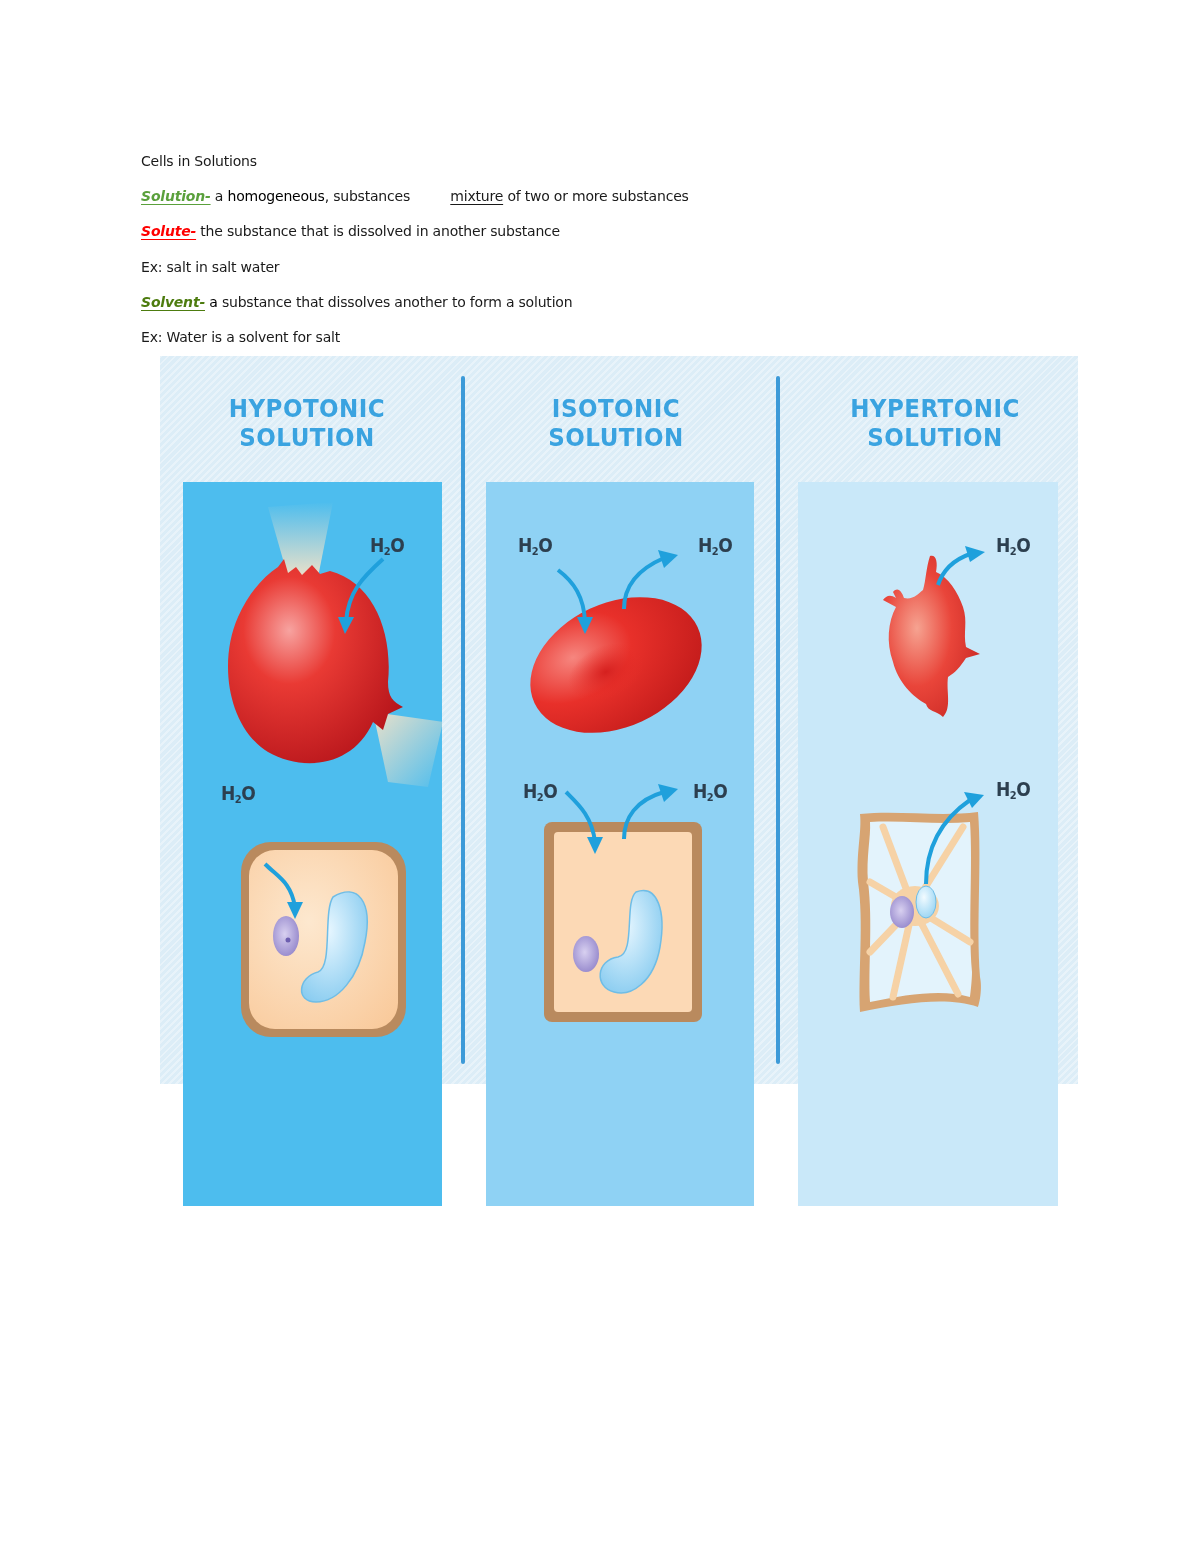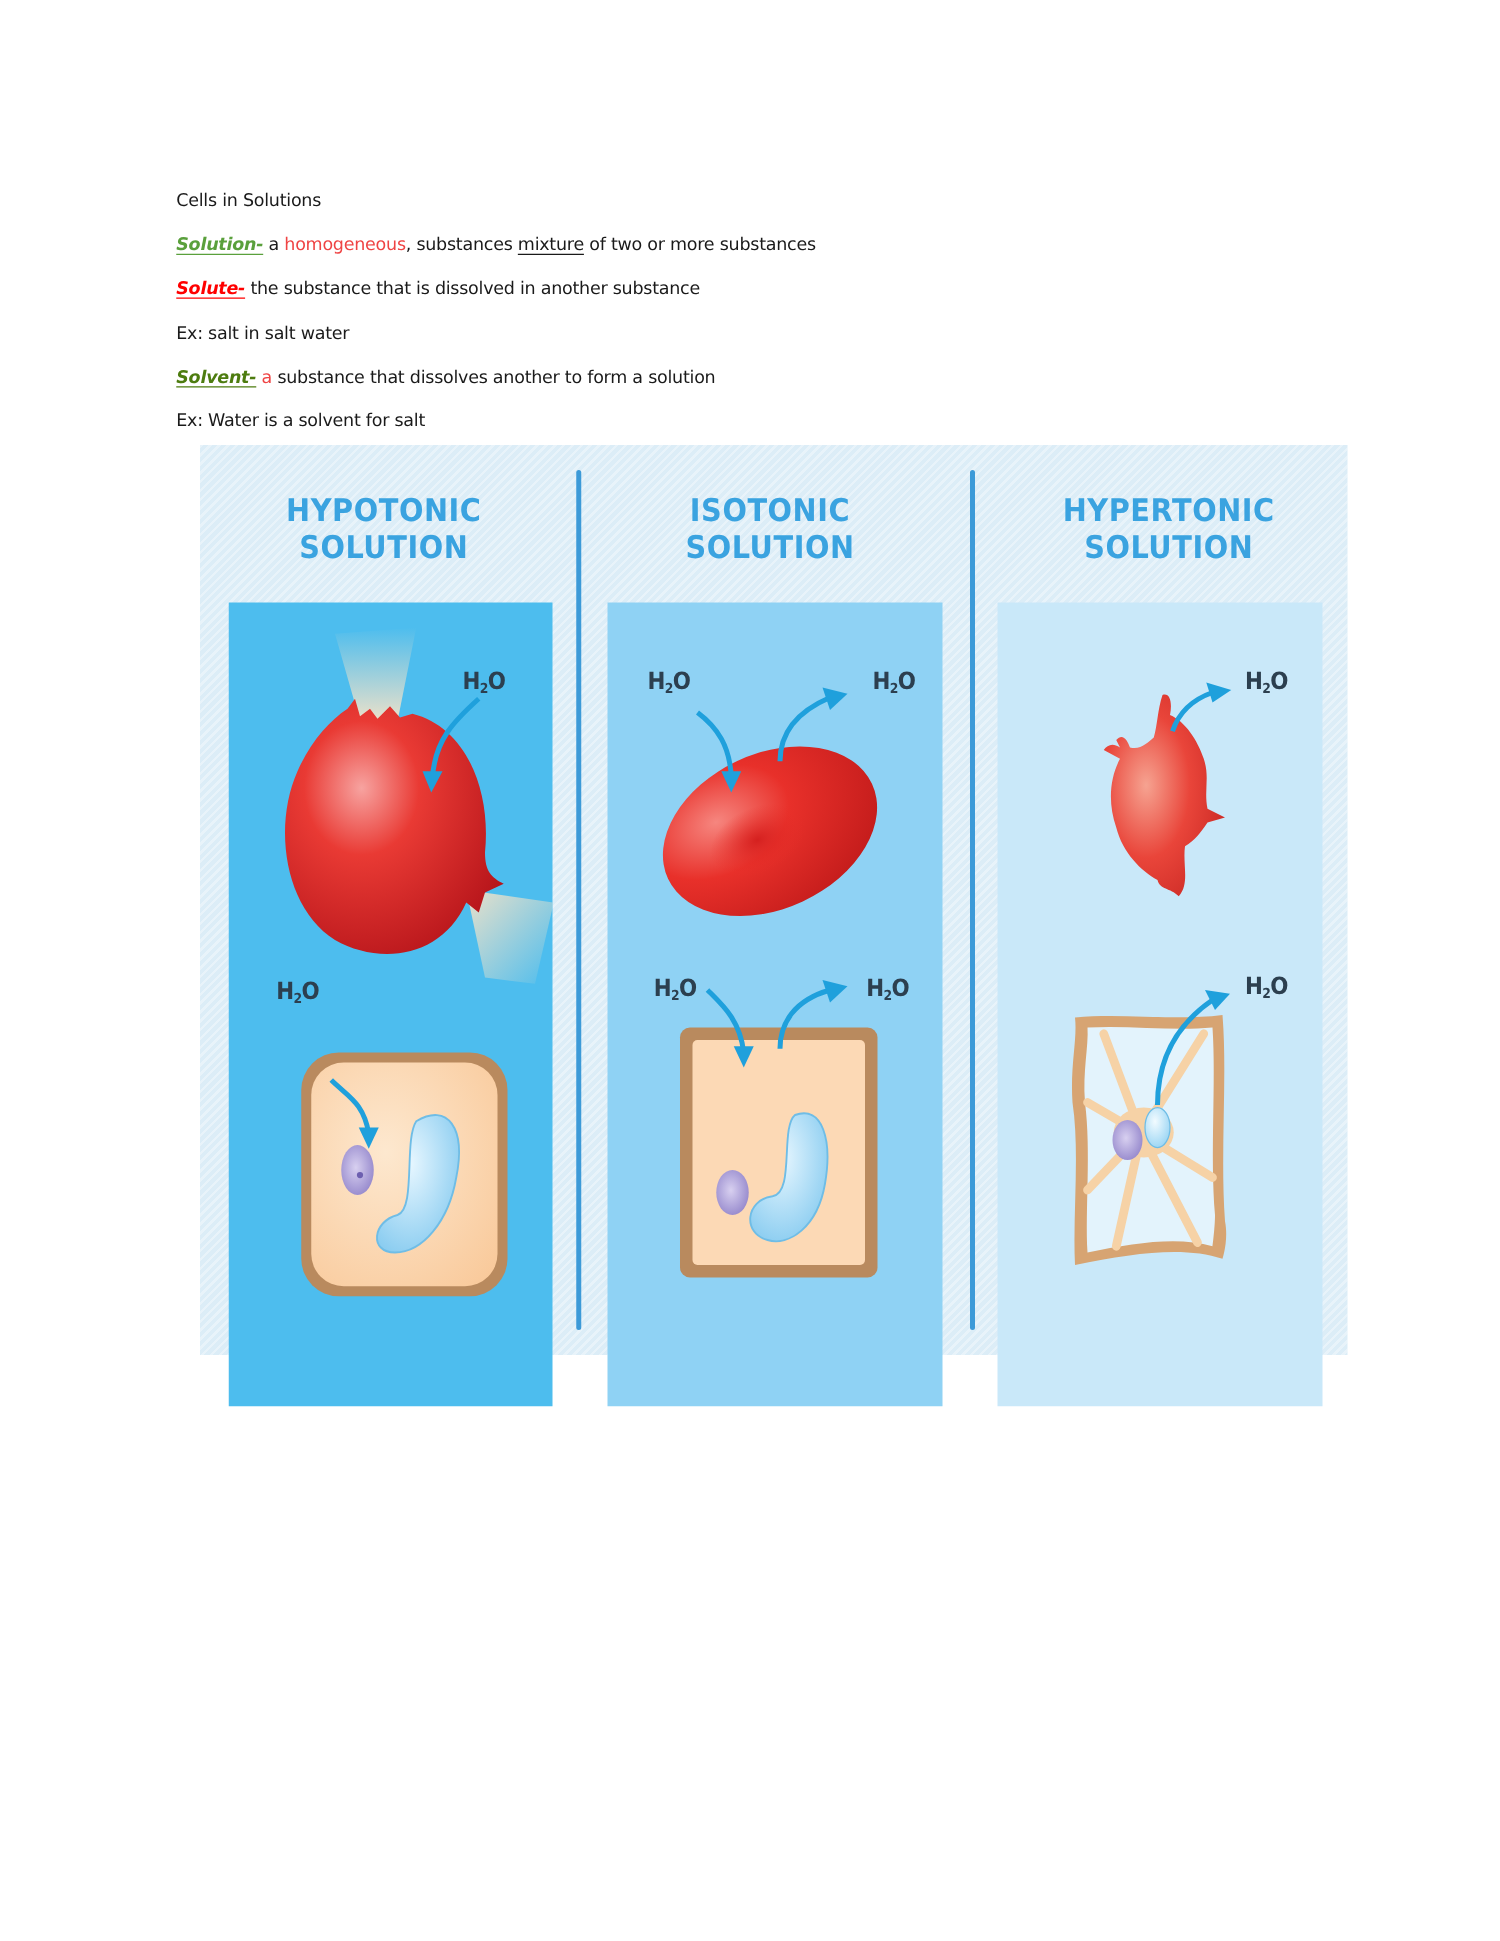--- a/index.html
+++ b/index.html
@@ -4,32 +4,32 @@
 <style>
   html, body { margin:0; padding:0; background:#ffffff; }
   body { width:1200px; height:1553px; position:relative; overflow:hidden;
          font-family:"DejaVu Sans", sans-serif; color:#1a1a1a; }
   .text-block { position:absolute; left:141px; top:144px; width:900px; }
   .line { font-size:14px; line-height:35.2px; height:35.2px; white-space:nowrap; letter-spacing:-0.2px; }
   .term { font-weight:bold; font-style:italic; text-decoration:underline; text-underline-offset:3px; }
   .t-green { color:#5aa03c; }
   .t-red { color:#ff0000; }
   .t-navy { color:#4d7c0f; }
-  .blue { color:#ef4444; }
-  .ul { text-decoration:underline; text-underline-offset:3px; }
+  .blue { color:#000000; }
+  .ul { text-decoration:underline; text-underline-offset:3px;margin-left:36px; }
 
   .figure { position:absolute; left:160px; top:356px; width:918px; height:728px;
             background:
               repeating-linear-gradient(135deg, rgba(255,255,255,0.35) 0 2px, rgba(255,255,255,0) 2px 5px),
               #dcedf7; }
   .divider { position:absolute; top:20px; width:4px; height:688px; background:#3c9ad8; border-radius:2px; }
   .heading { position:absolute; top:38px; width:300px; text-align:center;
              font-family:"DejaVu Sans", sans-serif; font-weight:bold; font-size:25px;
              line-height:29px; color:#3aa3e0; letter-spacing:0.5px; transform:scaleX(0.92); }
-  .panel { position:absolute; top:126px; height:643px; }
+  .panel { position:absolute; top:126px; height:724px; }
   .panel svg { position:absolute; left:0; top:0; }
   .h2o { position:absolute; font-family:"DejaVu Sans", sans-serif; font-weight:bold; font-size:19px;
          color:#2c3f4f; letter-spacing:-0.5px; transform:scaleX(0.9); }
   .h2o sub { font-size:11px; vertical-align:-3px; }
 </style>
 </head>
 <body>
 
 <div class="text-block">
   <div class="line">Cells in Solutions</div>

